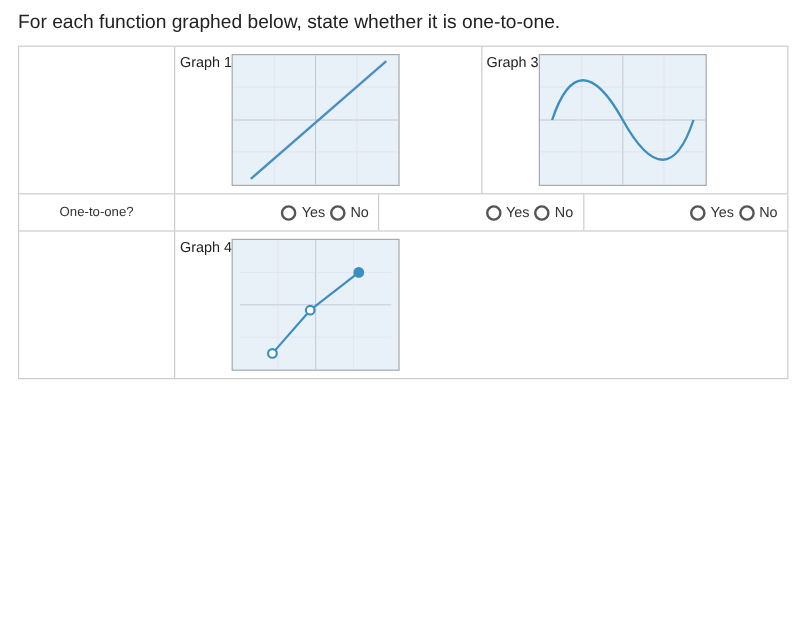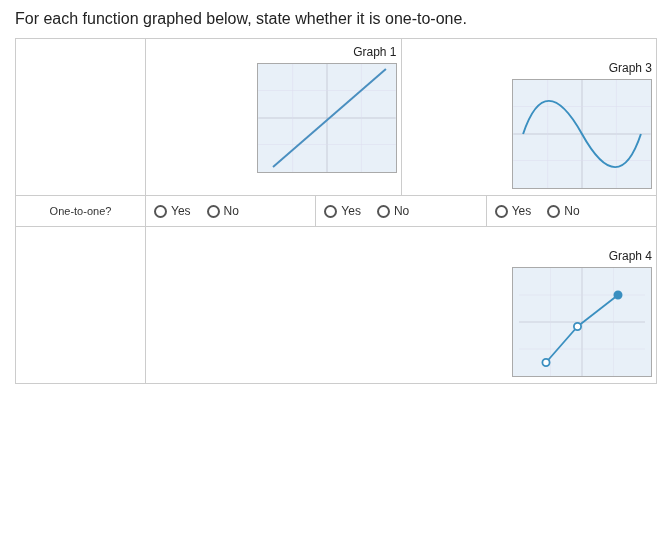--- a/index.html
+++ b/index.html
@@ -34,50 +34,48 @@
       align-items: center;
       justify-content: center;
       padding: 8px;
       font-size: 11px;
       color: #333;
     }
     .graph-cell {
       flex: 1;
       border-right: 1px solid #ccc;
       display: flex;
-      flex-direction: column;
-      align-items: flex-end;
+      align-items: flex-start;
       padding: 6px 4px;
     }
     .graph-cell:last-child {
       border-right: none;
-      margin-top: 16px;
     }
     .graph-title {
       font-size: 12px;
       color: #222;
       margin-bottom: 4px;
       text-align: center;
     }
     .graph-canvas {
       width: 140px;
       height: 110px;
       background: #e8f0f8;
       border: 1px solid #aaa;
       position: relative;
       overflow: hidden;
     }
     .radio-cell {
       flex: 1;
       border-right: 1px solid #ccc;
       display: flex;
       align-items: center;
-      justify-content: flex-start;
+      justify-content: flex-end;
       padding: 8px;
-      gap: 16px;
+      gap: 4px;
     }
     .radio-cell:last-child {
       border-right: none;
     }
     .radio-option {
       display: flex;
       align-items: center;
       gap: 4px;
       font-size: 12px;
       color: #333;

